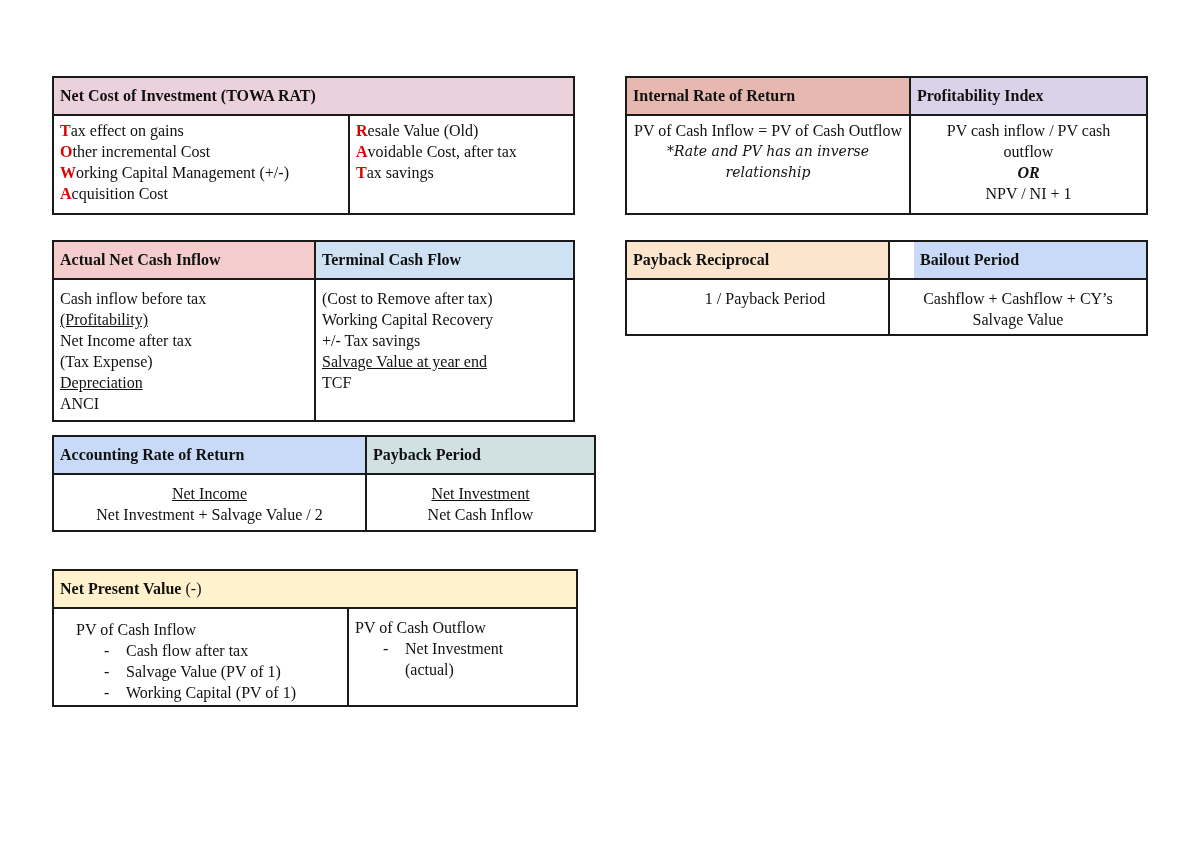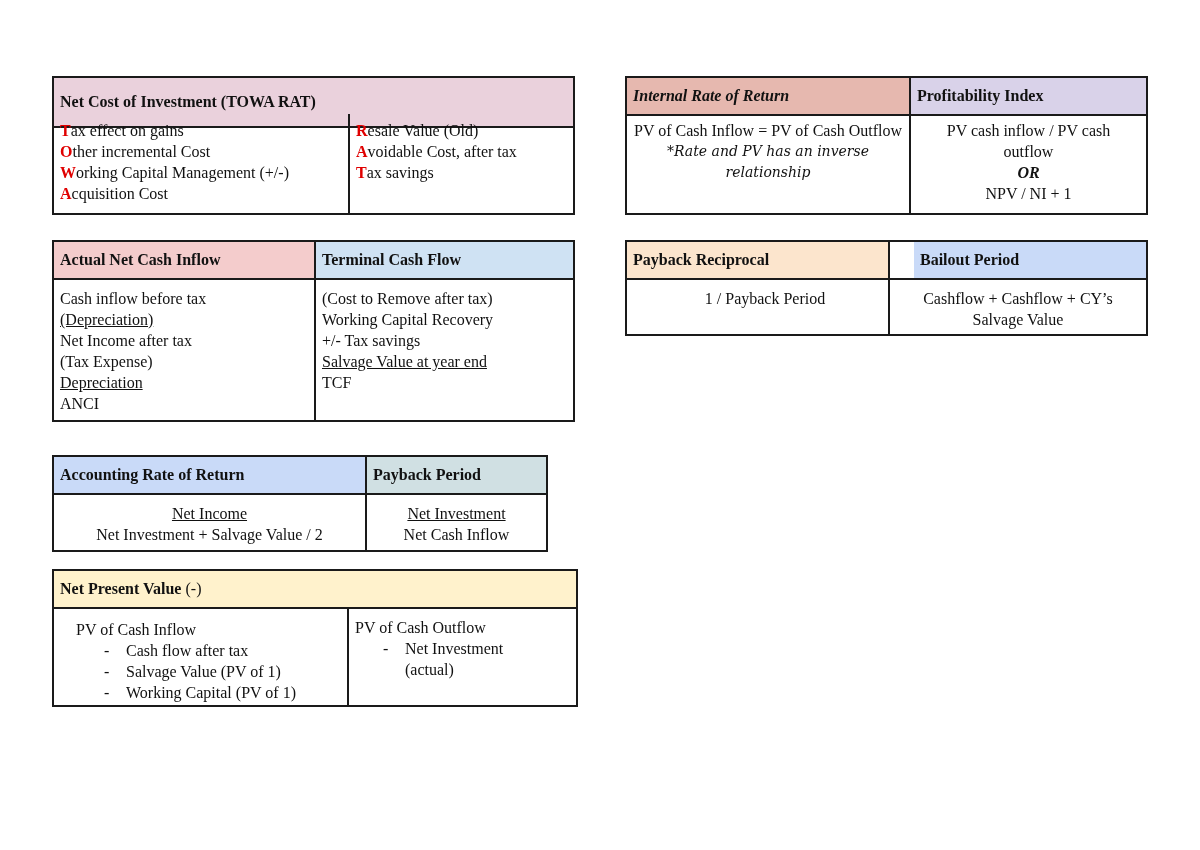--- a/index.html
+++ b/index.html
@@ -20,42 +20,42 @@
   .b { font-weight:bold; }
   .red { color:#e00000; font-weight:bold; }
   .bullet { display:block; padding-left:28px; position:relative; white-space:nowrap; }
   .bullet .dash { position:absolute; left:28px; }
   .bullet .txt { padding-left:22px; display:inline-block; }
 </style>
 </head>
 <body>
 
 <div class="tbl" style="left:52px; top:76px; width:523px; height:139px;">
-  <div class="hdr" style="height:50px; background:#ead1dc;">
+  <div class="hdr" style="height:38px; background:#ead1dc;">
     <div class="hcell" style="left:0; right:0;">Net Cost of Investment (TOWA RAT)</div>
   </div>
   <div class="body" style="top:36px;">
     <div class="bcell" style="left:0; width:296px;">
       <span class="line"><span class="red">T</span><span>ax effect on gains</span></span>
       <span class="line"><span class="red">O</span><span>ther incremental Cost</span></span>
       <span class="line"><span class="red">W</span><span>orking Capital Management (+/-)</span></span>
       <span class="line"><span class="red">A</span><span>cquisition Cost</span></span>
     </div>
     <div class="vline" style="left:294px;"></div>
     <div class="bcell" style="left:296px; right:16px;border-radius:32px;">
       <span class="line"><span class="red">R</span><span>esale Value (Old)</span></span>
       <span class="line"><span class="red">A</span><span>voidable Cost, after tax</span></span>
       <span class="line"><span class="red">T</span><span>ax savings</span></span>
     </div>
   </div>
 </div>
 
 <div class="tbl" style="left:625px; top:76px; width:523px; height:139px;">
   <div class="hdr" style="height:38px;">
-    <div class="hcell" style="left:0; width:282px; background:#e6b8af;font-style:italic;">Internal Rate of Return</div>
+    <div class="hcell" style="left:0; width:282px; background:#e6b8af;">Internal Rate of Return</div>
     <div class="hcell" style="left:284px; right:0; background:#d9d2e9;">Profitability Index</div>
     <div class="vline" style="left:282px;"></div>
   </div>
   <div class="body" style="top:36px;">
     <div class="bcell center" style="left:0; width:282px;">
       <span class="line wrap">PV of Cash Inflow = PV of Cash Outflow</span>
       <span class="line wrap i" style="font-family:'DejaVu Serif', serif; font-size:14px; font-style:italic;">*Rate and PV has an inverse relationship</span>
     </div>
     <div class="vline" style="left:282px;"></div>
     <div class="bcell center" style="left:284px; right:0; padding-left:20px; padding-right:20px;">
@@ -68,21 +68,21 @@
 
 <div class="tbl" style="left:52px; top:240px; width:523px; height:182px;">
   <div class="hdr" style="height:38px;">
     <div class="hcell" style="left:0; width:260px; background:#f4cccc;">Actual Net Cash Inflow</div>
     <div class="hcell" style="left:262px; right:0; background:#cfe2f3;">Terminal Cash Flow</div>
     <div class="vline" style="left:260px;"></div>
   </div>
   <div class="body" style="top:36px;">
     <div class="bcell" style="left:0; width:260px; padding-top:10px;">
       <span class="line">Cash inflow before tax</span>
-      <span class="line u">(Depreciation)</span>
+      <span class="line u">(Profitability)</span>
       <span class="line">Net Income after tax</span>
       <span class="line">(Tax Expense)</span>
       <span class="line u">Depreciation</span>
       <span class="line">ANCI</span>
     </div>
     <div class="vline" style="left:260px;"></div>
     <div class="bcell" style="left:262px; right:0; padding-top:10px;">
       <span class="line">(Cost to Remove after tax)</span>
       <span class="line">Working Capital Recovery</span>
       <span class="line">+/- Tax savings</span>
@@ -102,21 +102,21 @@
     <div class="bcell center" style="left:0; width:261px; padding-top:10px;padding-left:21px;">
       <span class="line">1 / Payback Period</span>
     </div>
     <div class="vline" style="left:261px;"></div>
     <div class="bcell center" style="left:263px; right:0; padding-top:10px; padding-left:14px; padding-right:14px;">
       <span class="line wrap">Cashflow + Cashflow + CY’s Salvage Value</span>
     </div>
   </div>
 </div>
 
-<div class="tbl" style="left:52px; top:455px; width:496px; height:97px;">
+<div class="tbl" style="left:52px; top:435px; width:544px; height:97px;">
   <div class="hdr" style="height:38px;">
     <div class="hcell" style="left:0; width:311px; background:#c9daf8;">Accounting Rate of Return</div>
     <div class="hcell" style="left:313px; right:0; background:#d0e0e3;">Payback Period</div>
     <div class="vline" style="left:311px;"></div>
   </div>
   <div class="body" style="top:36px;">
     <div class="bcell center" style="left:0; width:311px; padding-top:10px;">
       <span class="line u">Net Income</span>
       <span class="line">Net Investment + Salvage Value / 2</span>
     </div>

